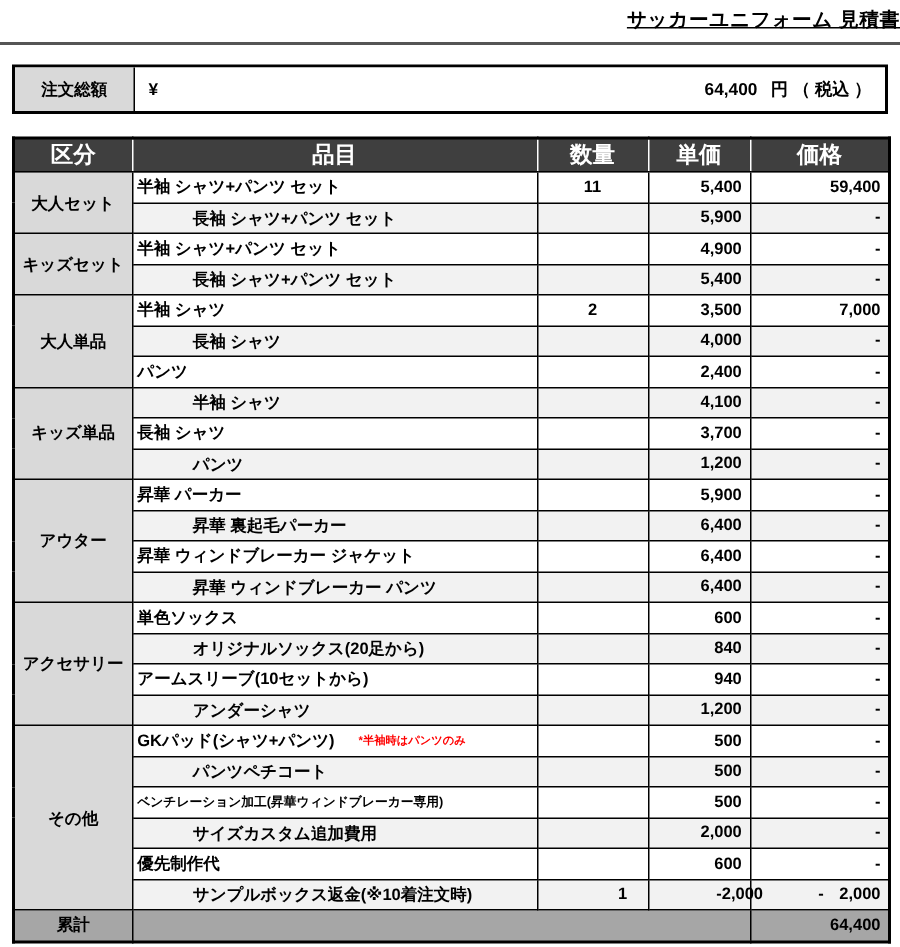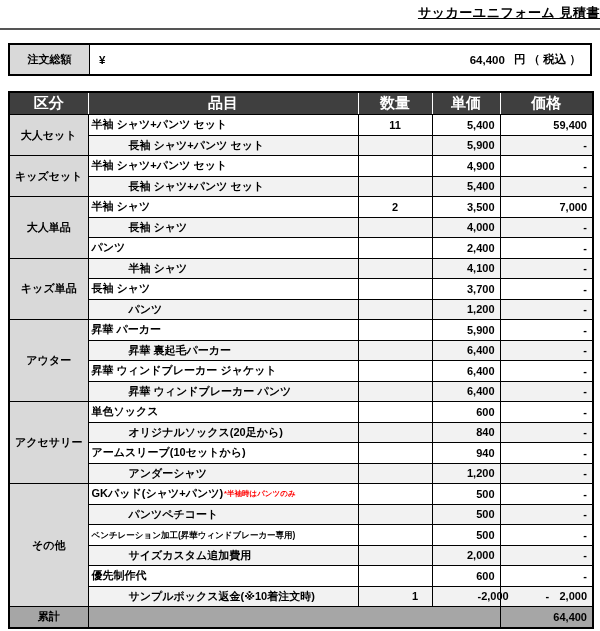--- a/index.html
+++ b/index.html
@@ -20,21 +20,21 @@
   table{border:2px solid var(--border,#000);}
   th{background:var(--header-bg,#3f3f3f);color:var(--header-fg,#fff);font-size:15px;height:21px;
     border-left:1px solid #fff;border-bottom:1px solid var(--border,#000);font-weight:bold;padding:0;}
   th:first-child{border-left:none;}
   td{border:1px solid var(--border,#000);height:19.5px;font-size:11px;padding:0;vertical-align:middle;background:#fff;}
   td.cat{background:var(--cat-bg,#d9d9d9);text-align:center;}
   tr.alt td:not(.cat){background:var(--alt-bg,#f2f2f2);padding-left:40px;}
   td.item{text-align:left;padding:0 3px;white-space:nowrap;overflow:hidden;}
   td.item .itext{font-size:11px;}
   td.item.small .itext{font-size:8.5px;}
-  .note{color:var(--note,#ff0000);font-size:7.5px;margin-left:1px;vertical-align:1px;}
+  .note{color:var(--note,#ff0000);font-size:7.5px;margin-left:16px;vertical-align:1px;}
   td.qty{text-align:center;}
   td.money .acct{display:flex;justify-content:flex-end;align-items:center;height:100%;padding:0 5px;}
   td.money .acct.neg{justify-content:space-between;}
   tfoot td{background:var(--total-bg,#a6a6a6) !important;margin-left:40px;}
   tfoot td.cat{background:var(--total-bg,#a6a6a6) !important;}
 </style>
 </head>
 <body>
 
 <div class="page">

